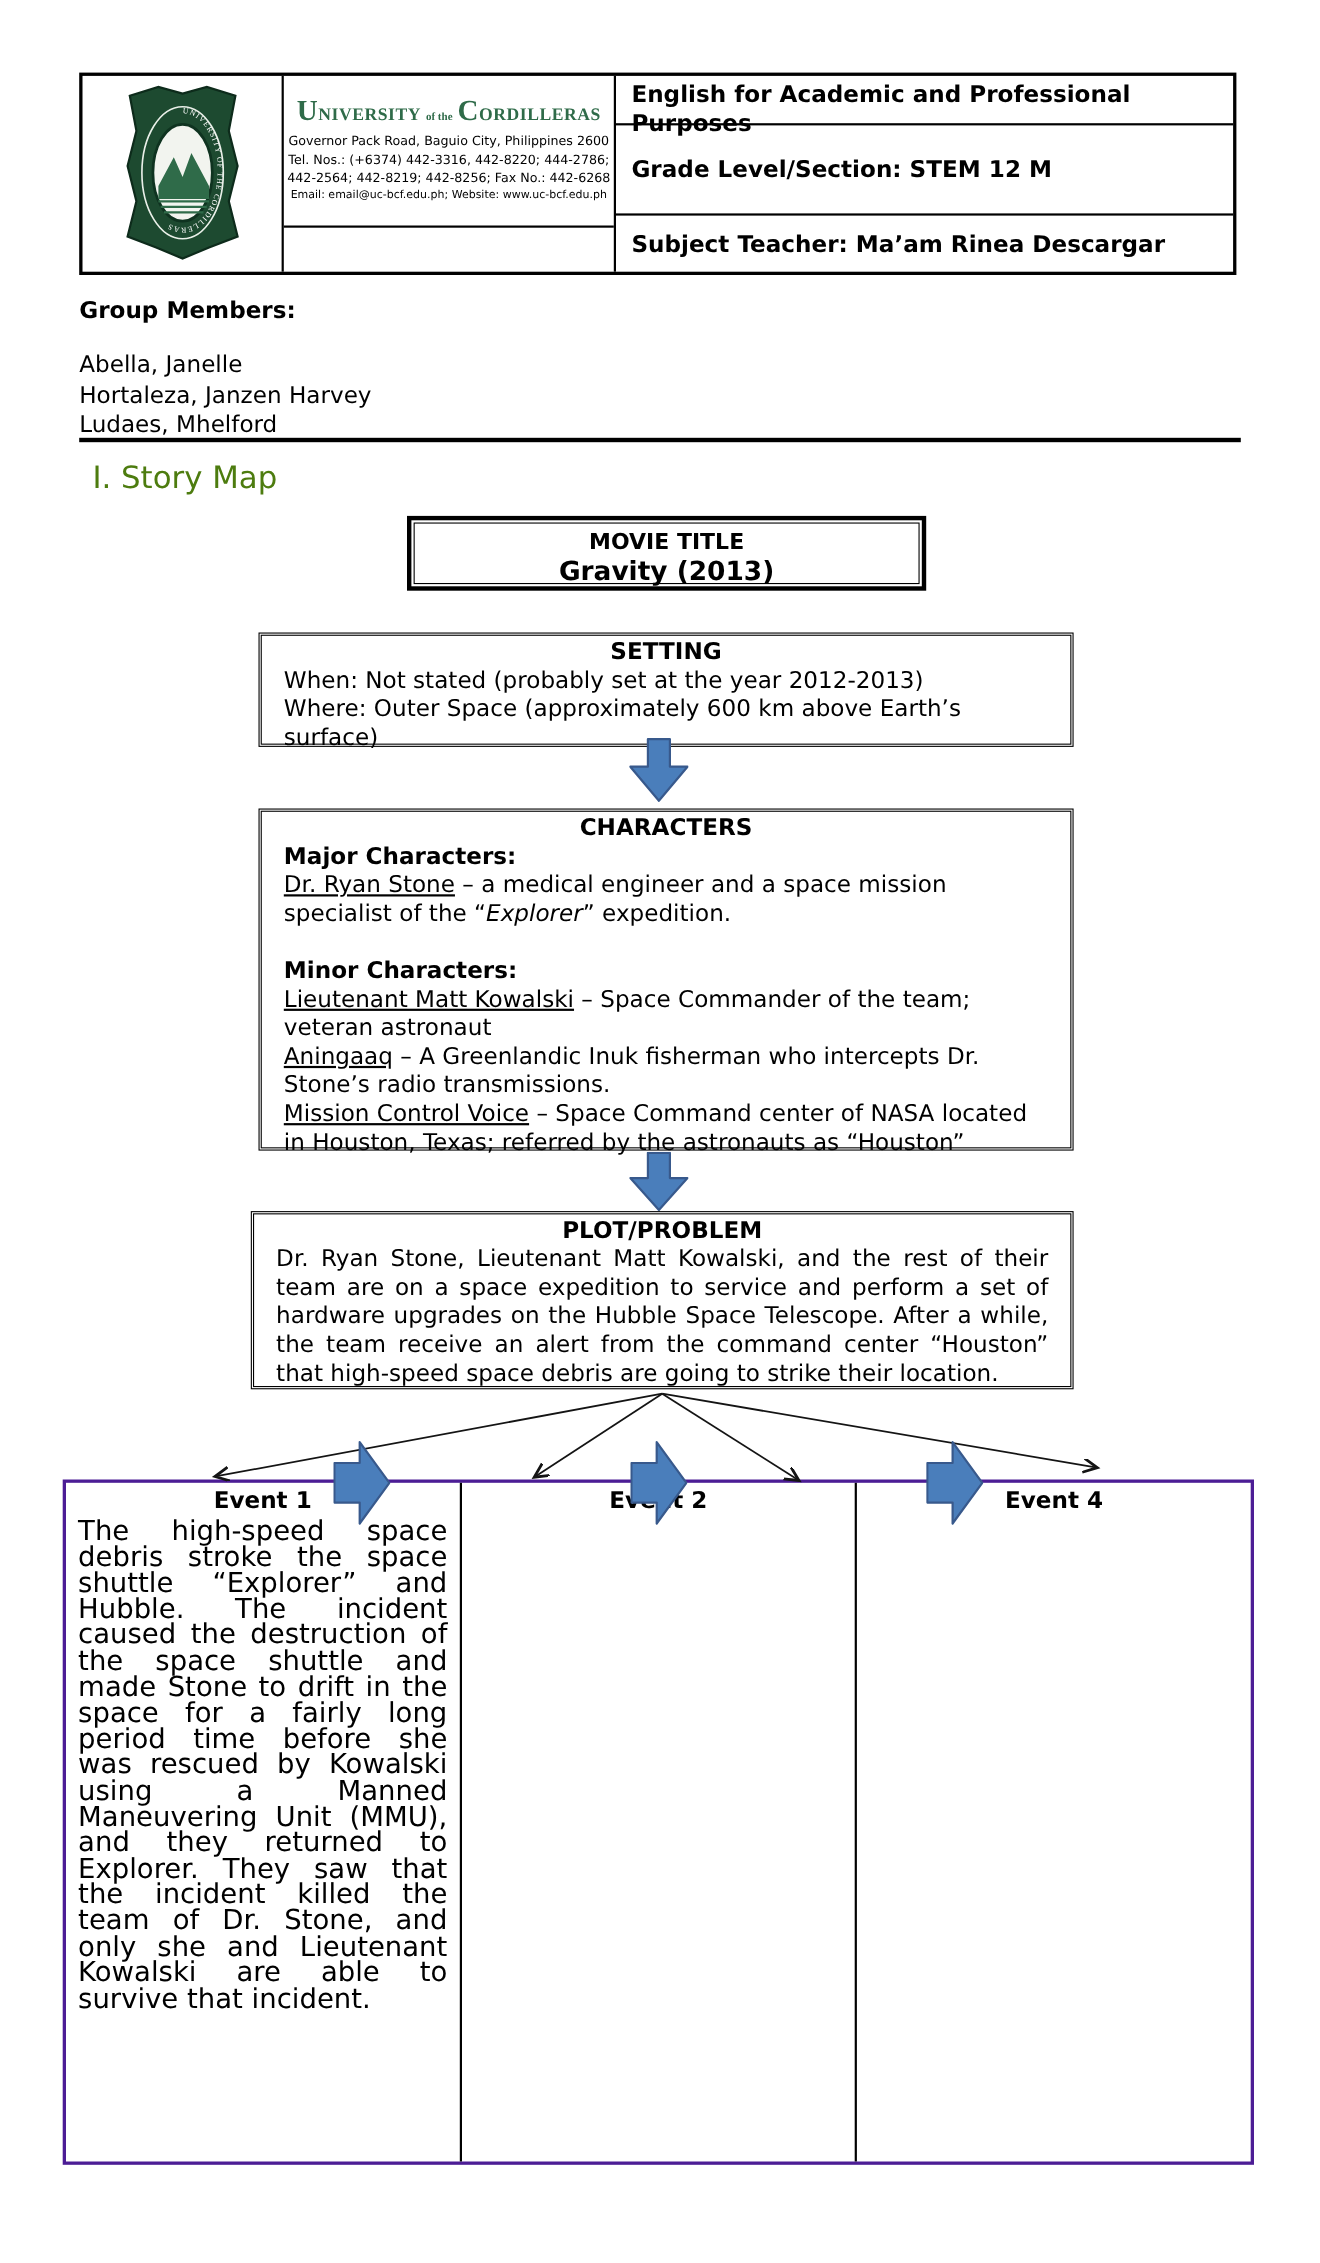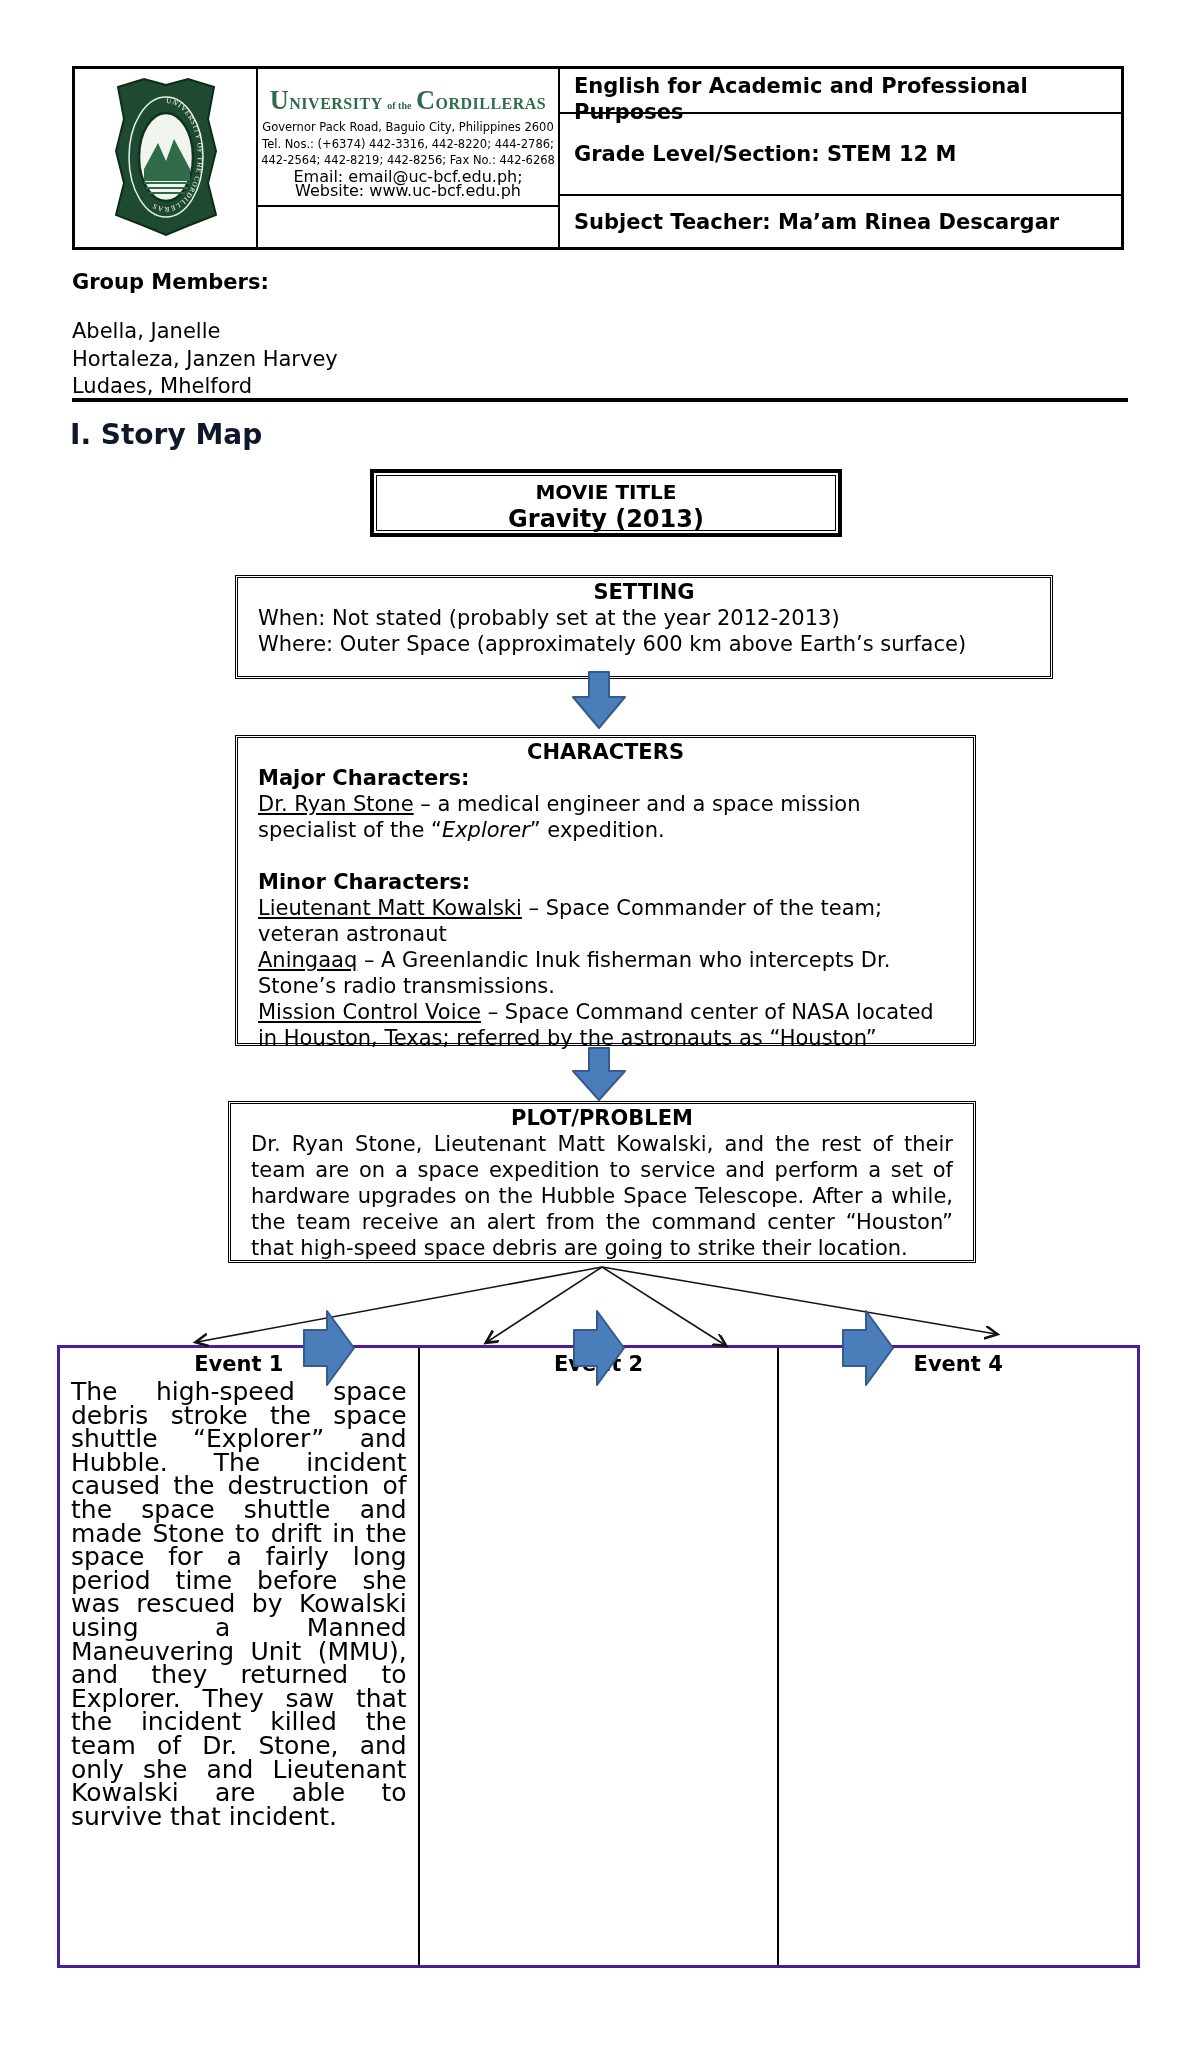--- a/index.html
+++ b/index.html
@@ -12,49 +12,49 @@
                   border:3px solid #000; display:flex; }
   .logo-cell { width:181px; display:flex; align-items:center; justify-content:center; }
   .mid-col { width:302px; border-left:2px solid #000; display:flex; flex-direction:column; }
   .univ-cell { height:138px; border-bottom:2px solid #000; text-align:center; padding-top:19px; }
   .wordmark { font-family:"Liberation Serif", serif; font-weight:bold; color:#2f6b49;
               font-size:16px; line-height:24px; letter-spacing:.5px; }
   .wm-word { display:inline-block; }
   .wm-word::first-letter { font-size:1.65em; }
   .wm-mid { font-size:10px; letter-spacing:0; }
   .addr { font-size:11.5px; line-height:14.5px; margin-top:2px; }
-  .addr-sm { font-size:16px; line-height:14px; }
+  .addr-sm { font-size:10px; line-height:14px; }
   .module-cell { flex:1; display:flex; align-items:center; justify-content:center;
                  font-weight:bold; font-style:italic; font-size:24px; }
   .right-col { flex:1; border-left:2px solid #000; display:flex; flex-direction:column; }
   .rc-row { padding:4px 8px 4px 14px; font-weight:bold; font-size:21px; line-height:26px; }
   .rc-1 { height:45px; border-bottom:2px solid #000; }
   .rc-1 .wrapw { max-width:480px; }
   .rc-2 { height:82px; border-bottom:2px solid #000; display:flex; align-items:center; }
   .rc-3 { flex:1; display:flex; align-items:center; }
 
   
   .group-label { position:absolute; left:72px; top:270px; font-weight:bold; font-size:21px; }
   .members { position:absolute; left:72px; top:318px; font-size:21px; line-height:27.5px; }
   .rule { position:absolute; left:72px; top:398px; width:1056px; height:4px; background:#000; }
-  .section-title { position:absolute; left:70px; top:418px; font-weight:bold;
-                   font-size:28px; color:#0f172a; }
+  .section-title { position:absolute; left:84px; top:418px; font-weight:normal;
+                   font-size:28px; color:#4d7c0f; }
 
   
   .movie-box { position:absolute; left:370px; top:469px; width:472px; height:68px;
                border:4px solid #000; padding:2px; background:#fff; }
   .movie-inner { border:1px solid #000; height:100%; text-align:center; padding-top:3px; }
   .movie-label { font-weight:bold; font-size:20px; line-height:26px; }
   .movie-title { font-weight:bold; font-size:24px; line-height:28px; }
 
   .box { position:absolute; background:#fff; border:3px double #000;
          font-size:21px; line-height:26px; }
   .box-title { text-align:center; font-weight:bold; }
   .bold { font-weight:bold; }
-  .setting-box { left:235px; top:575px; width:818px; height:104px; padding:1px 20px; }
+  .setting-box { left:235px; top:575px; width:741px; height:104px; padding:1px 20px; }
   .chars-box { left:235px; top:735px; width:741px; height:311px; padding:1px 20px; }
   .plot-box { left:228px; top:1101px; width:748px; height:162px; padding:1px 20px; }
   .plot-body { text-align:justify; }
   .u { text-decoration:underline; }
   .i { font-style:italic; }
   .blank-line { height:26px; }
 
   
   .arrow { position:absolute; z-index:5; }
 

